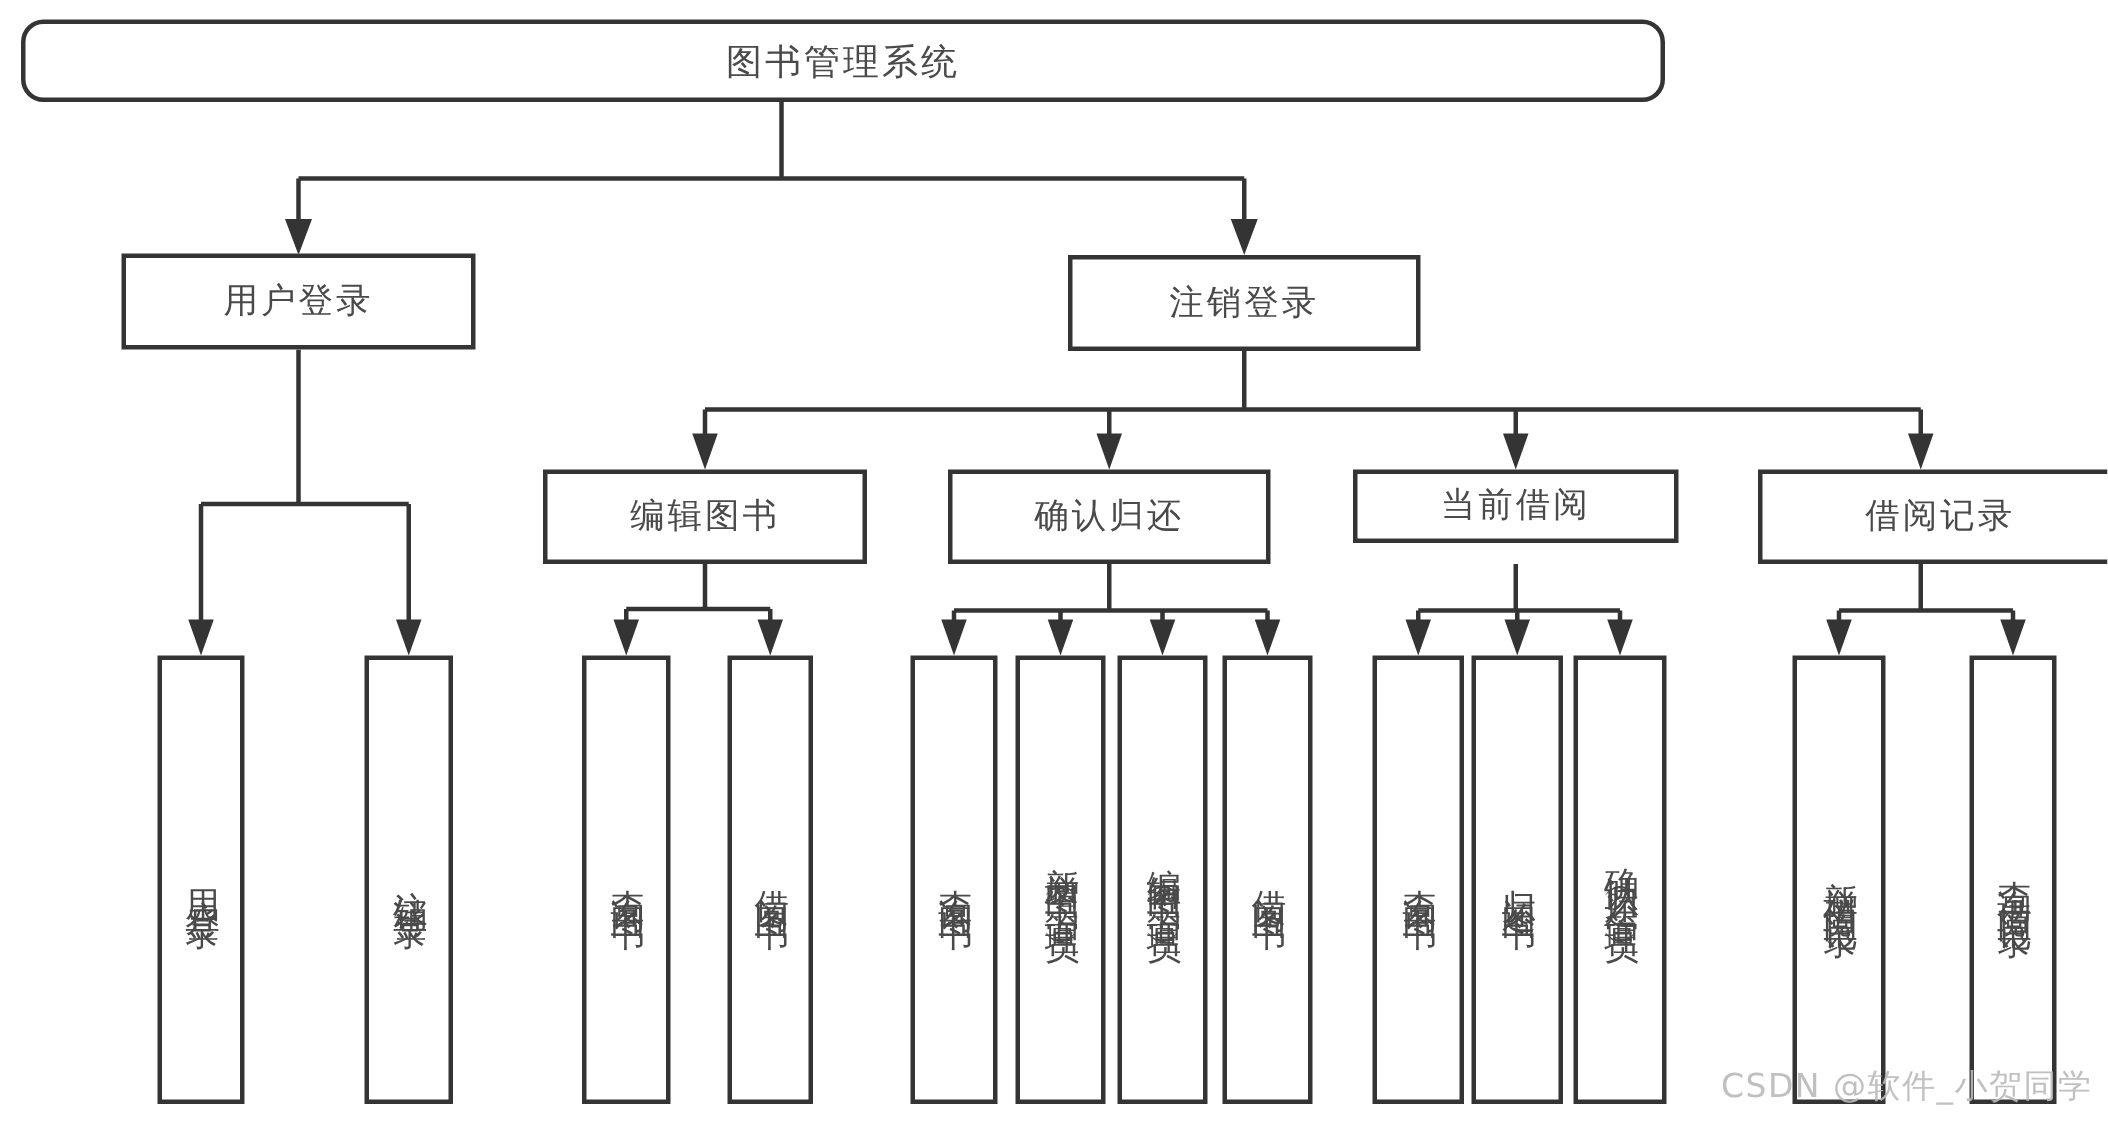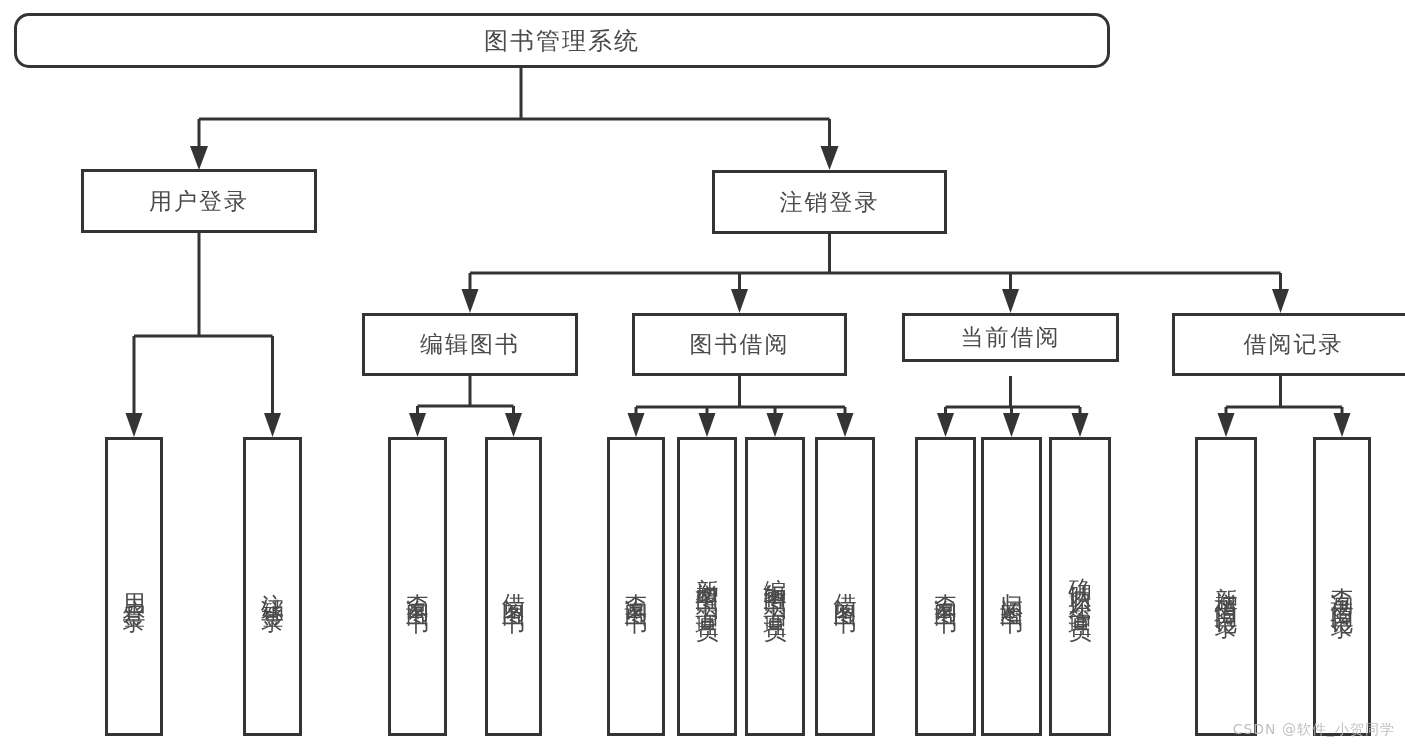--- a/index.html
+++ b/index.html
@@ -30,21 +30,21 @@
     writing-mode: vertical-rl;
     text-orientation: mixed;
     font-size: 23px;
     letter-spacing: 6px;
   }
   .watermark {
     position: absolute;
     right: 10px;
     bottom: 8px;
     z-index: 5;
-    font-size: 14px;
+    font-size: 22px;
     color: rgba(185,185,185,0.9);
     letter-spacing: 1px;
     white-space: nowrap;
   }
 </style>
 </head>
 <body>
 
 <div id="canvas">
 
@@ -87,21 +87,21 @@
       <polygon points="1333.5,413 1350.5,413 1342,437"></polygon>
     </g>
   </svg>
 
   <div class="node hnode root" style="left:14px; top:13px; width:1096px; height:55px;border-radius:15px;">图书管理系统</div>
 
   <div class="node hnode" style="left:81px; top:169px; width:236px; height:64px;">用户登录</div>
   <div class="node hnode" style="left:712px; top:170px; width:235px; height:64px;">注销登录</div>
 
   <div class="node hnode" style="left:362px; top:313px; width:216px; height:63px;">编辑图书</div>
-  <div class="node hnode" style="left:632px; top:313px; width:215px; height:63px;">图书借阅</div>
+  <div class="node hnode" style="left:632px; top:313px; width:215px; height:63px;">确认归还</div>
   <div class="node hnode" style="left:902px; top:313px; width:217px; height:49px;">当前借阅</div>
   <div class="node hnode" style="left:1172px; top:313px; width:243px; height:63px;">借阅记录</div>
 
   <div class="node vnode" style="left:105px; top:437px; width:58px; height:299px;">用户登录</div>
   <div class="node vnode" style="left:243px; top:437px; width:59px; height:299px;">注销登录</div>
 
   <div class="node vnode" style="left:388px; top:437px; width:59px; height:299px;">查询图书</div>
   <div class="node vnode" style="left:485px; top:437px; width:57px; height:299px;">借阅图书</div>
 
   <div class="node vnode" style="left:607px; top:437px; width:58px; height:299px;">查询图书</div>

